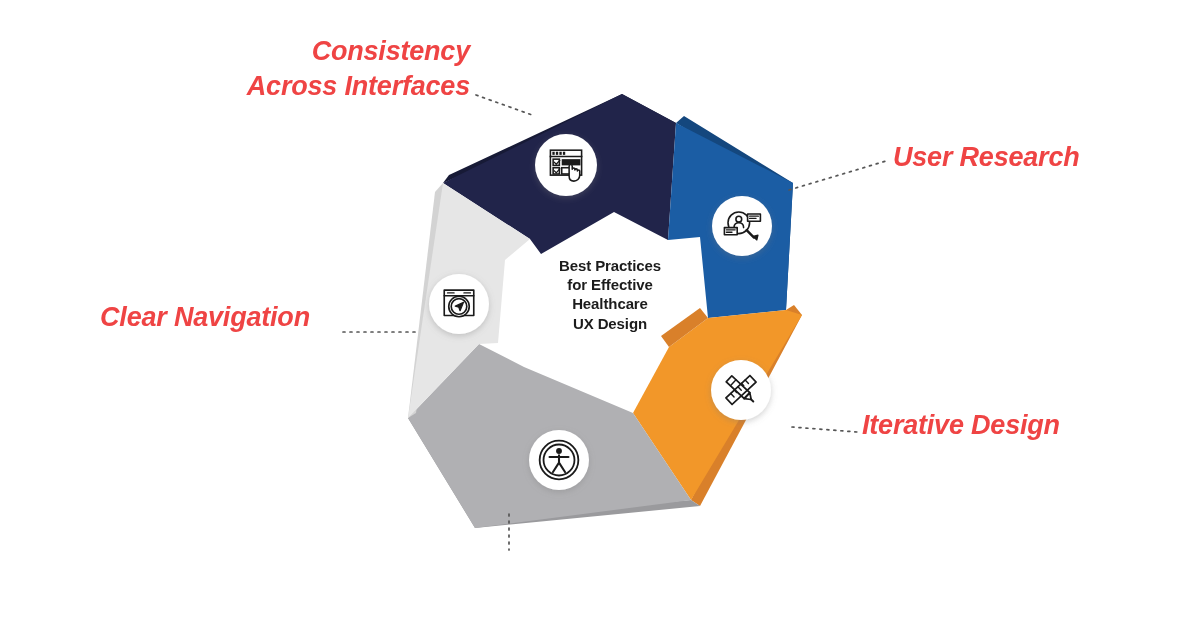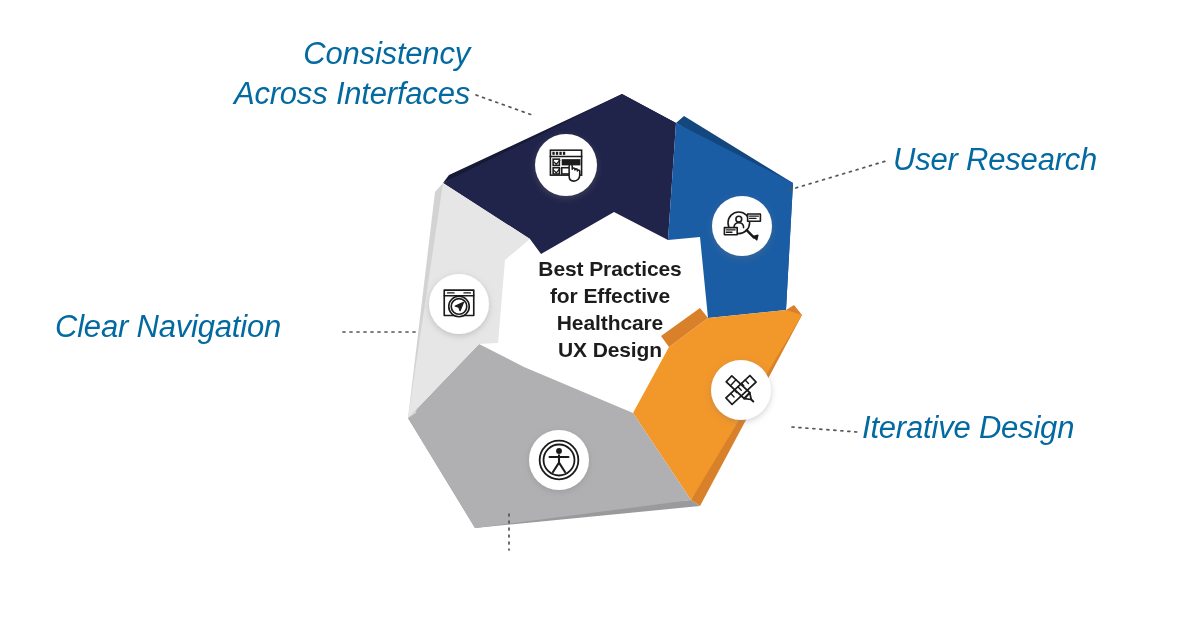--- a/index.html
+++ b/index.html
@@ -16,44 +16,44 @@
     background:#ffffff;
   }
   svg.diagram{
     position:absolute; left:0; top:0;
     width:1200px; height:630px;
     display:block;
   }
   .label{
     position:absolute;
     font-style:italic;
-    font-weight:400;
-    font-size:31px;
-    color:#0369a1;
+    font-weight:700;
+    font-size:27px;
+    color:#ef4444;
     line-height:1.30;
     white-space:pre-line;
     letter-spacing:-0.2px;
   }
   .label.right{ text-align:left; }
   .label.left{ text-align:right; }
   .label.center{ text-align:center; }
 
   #lbl-consistency{ left:150px; top:34px; width:320px; text-align:right; }
   #lbl-research{   left:893px; top:140px; width:300px; text-align:left; }
   #lbl-iterative{  left:862px; top:408px; width:320px; text-align:left; }
   #lbl-accessibility{ left:350px; top:545px; width:280px; text-align:center; }
-  #lbl-navigation{ left:55px;  top:307px; width:300px; text-align:left; }
+  #lbl-navigation{ left:55px;  top:300px; width:300px; text-align:center; }
 
   .center-text{
     position:absolute;
     left:520px; top:256px;
     width:180px;
     text-align:center;
     font-weight:bold;
-    font-size:21px;
+    font-size:15px;
     line-height:1.28;
     color:#1c1c1c;
     letter-spacing:-0.1px;
     white-space:pre-line;
   }
 </style>
 </head>
 <body>
 
 <div id="stage">

